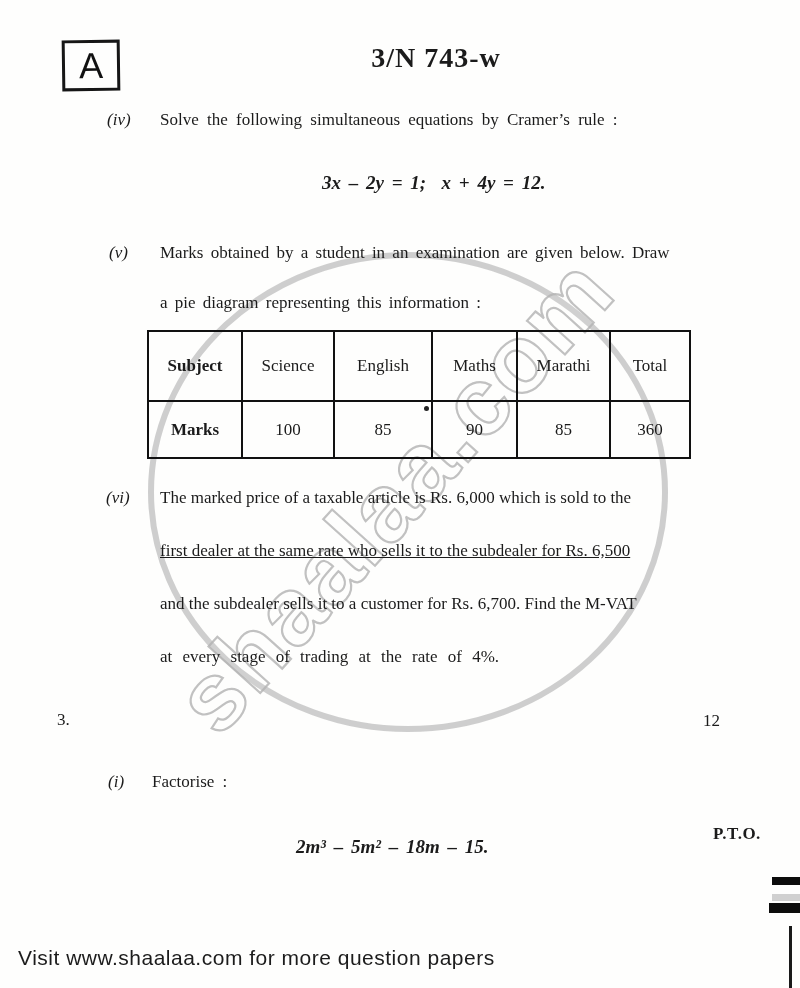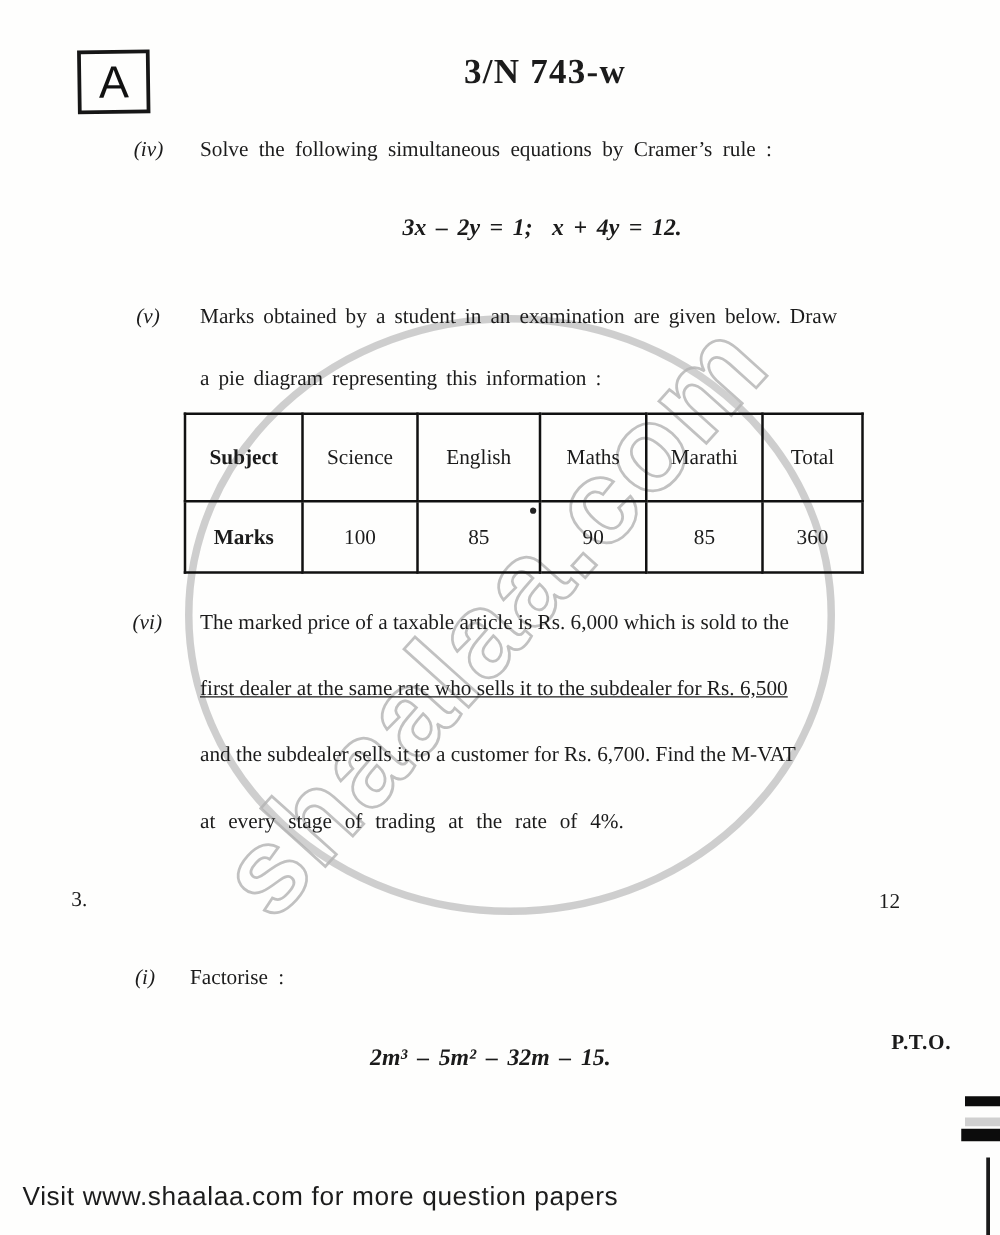--- a/index.html
+++ b/index.html
@@ -97,21 +97,21 @@
   <div class="abs body-text" style="left:160px;top:488px;">The marked price of a taxable article is Rs. 6,000 which is sold to the</div>
   <div class="abs body-text" style="left:160px;top:541px;text-decoration:underline;">first dealer at the same rate who sells it to the subdealer for Rs. 6,500</div>
   <div class="abs body-text" style="left:160px;top:594px;">and the subdealer sells it to a customer for Rs. 6,700. Find the M-VAT</div>
   <div class="abs body-text ws6" style="left:160px;top:647px;">at every stage of trading at the rate of 4%.</div>
 
   <div class="abs body-text" style="left:57px;top:710px;">3.</div>
   <div class="abs body-text" style="left:703px;top:711px;">12</div>
 
   <div class="abs marker" style="left:108px;top:772px;">(i)</div>
   <div class="abs body-text ws4" style="left:152px;top:772px;">Factorise :</div>
-  <div class="abs eq" style="left:296px;top:836px;">2m³ – 5m² – 32m – 15.</div>
+  <div class="abs eq" style="left:296px;top:836px;">2m³ – 5m² – 18m – 15.</div>
 
   <div class="abs pto" style="left:667px;top:824px;margin-left:46px;">P.T.O.</div>
 
   <div class="abs footer-line" style="left:18px;top:946px;">Visit www.shaalaa.com for more question papers</div>
 
   <div class="artifact" style="left:424px;top:406px;width:5px;height:5px;border-radius:50%;background:#222;"></div>
   <div class="artifact" style="left:772px;top:877px;width:28px;height:8px;background:#0c0c0c;"></div>
   <div class="artifact" style="left:772px;top:894px;width:28px;height:7px;background:#9a9a9a;opacity:.45;"></div>
   <div class="artifact" style="left:769px;top:903px;width:31px;height:10px;background:#0c0c0c;"></div>
   <div class="artifact" style="left:789px;top:926px;width:3px;height:62px;background:#1a1a1a;"></div>

